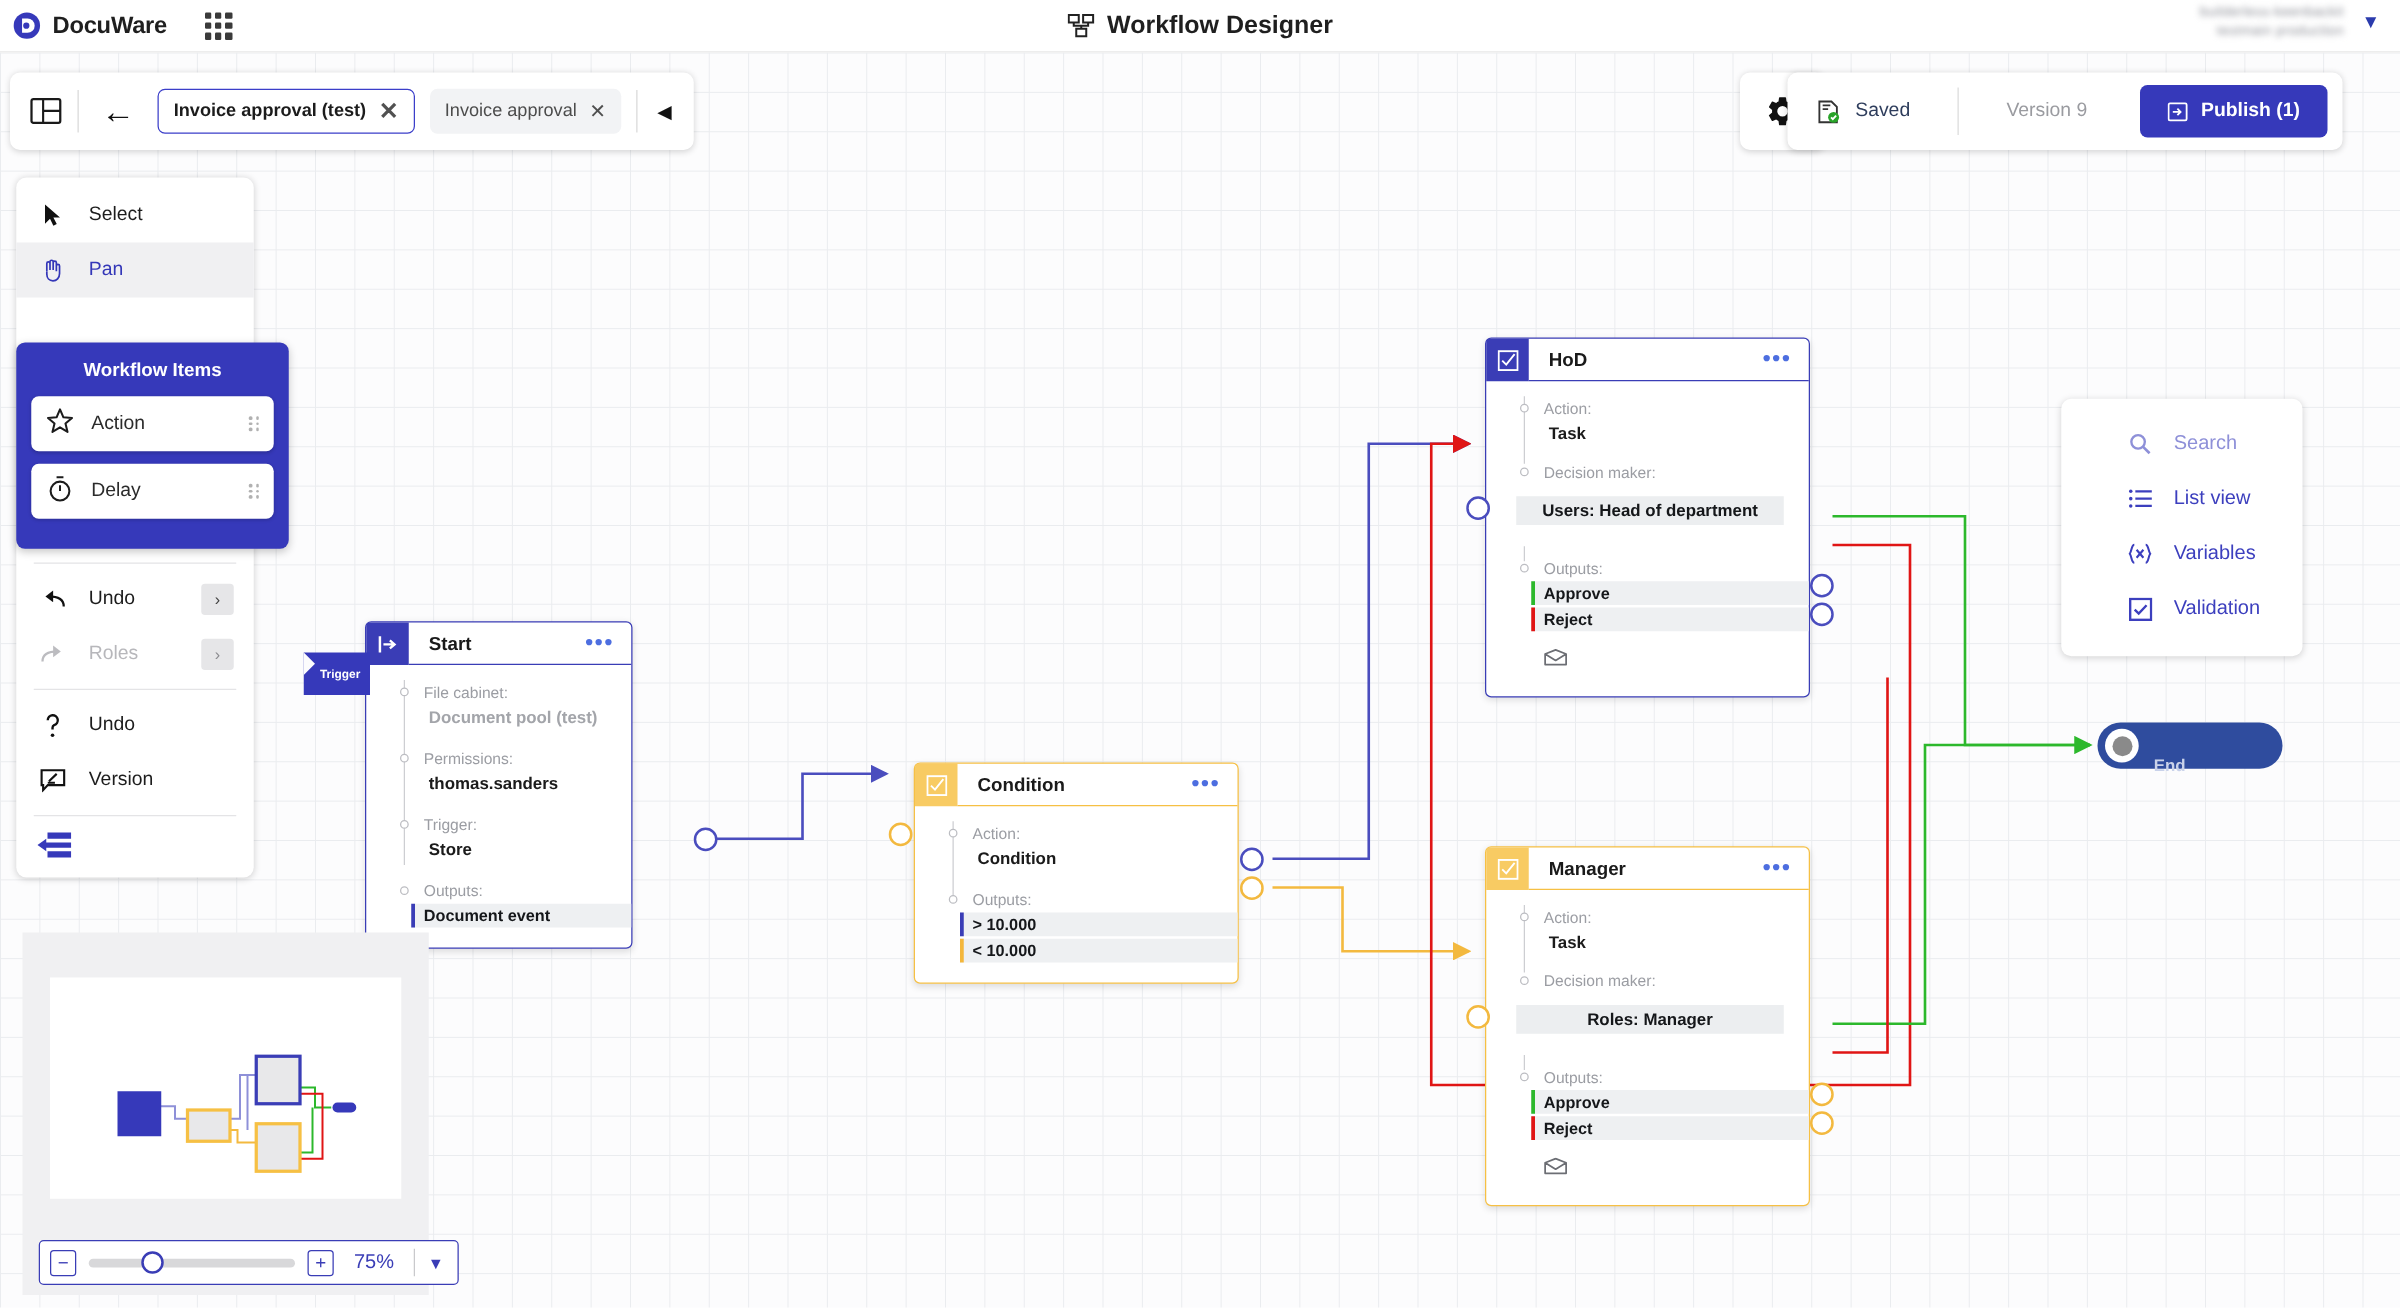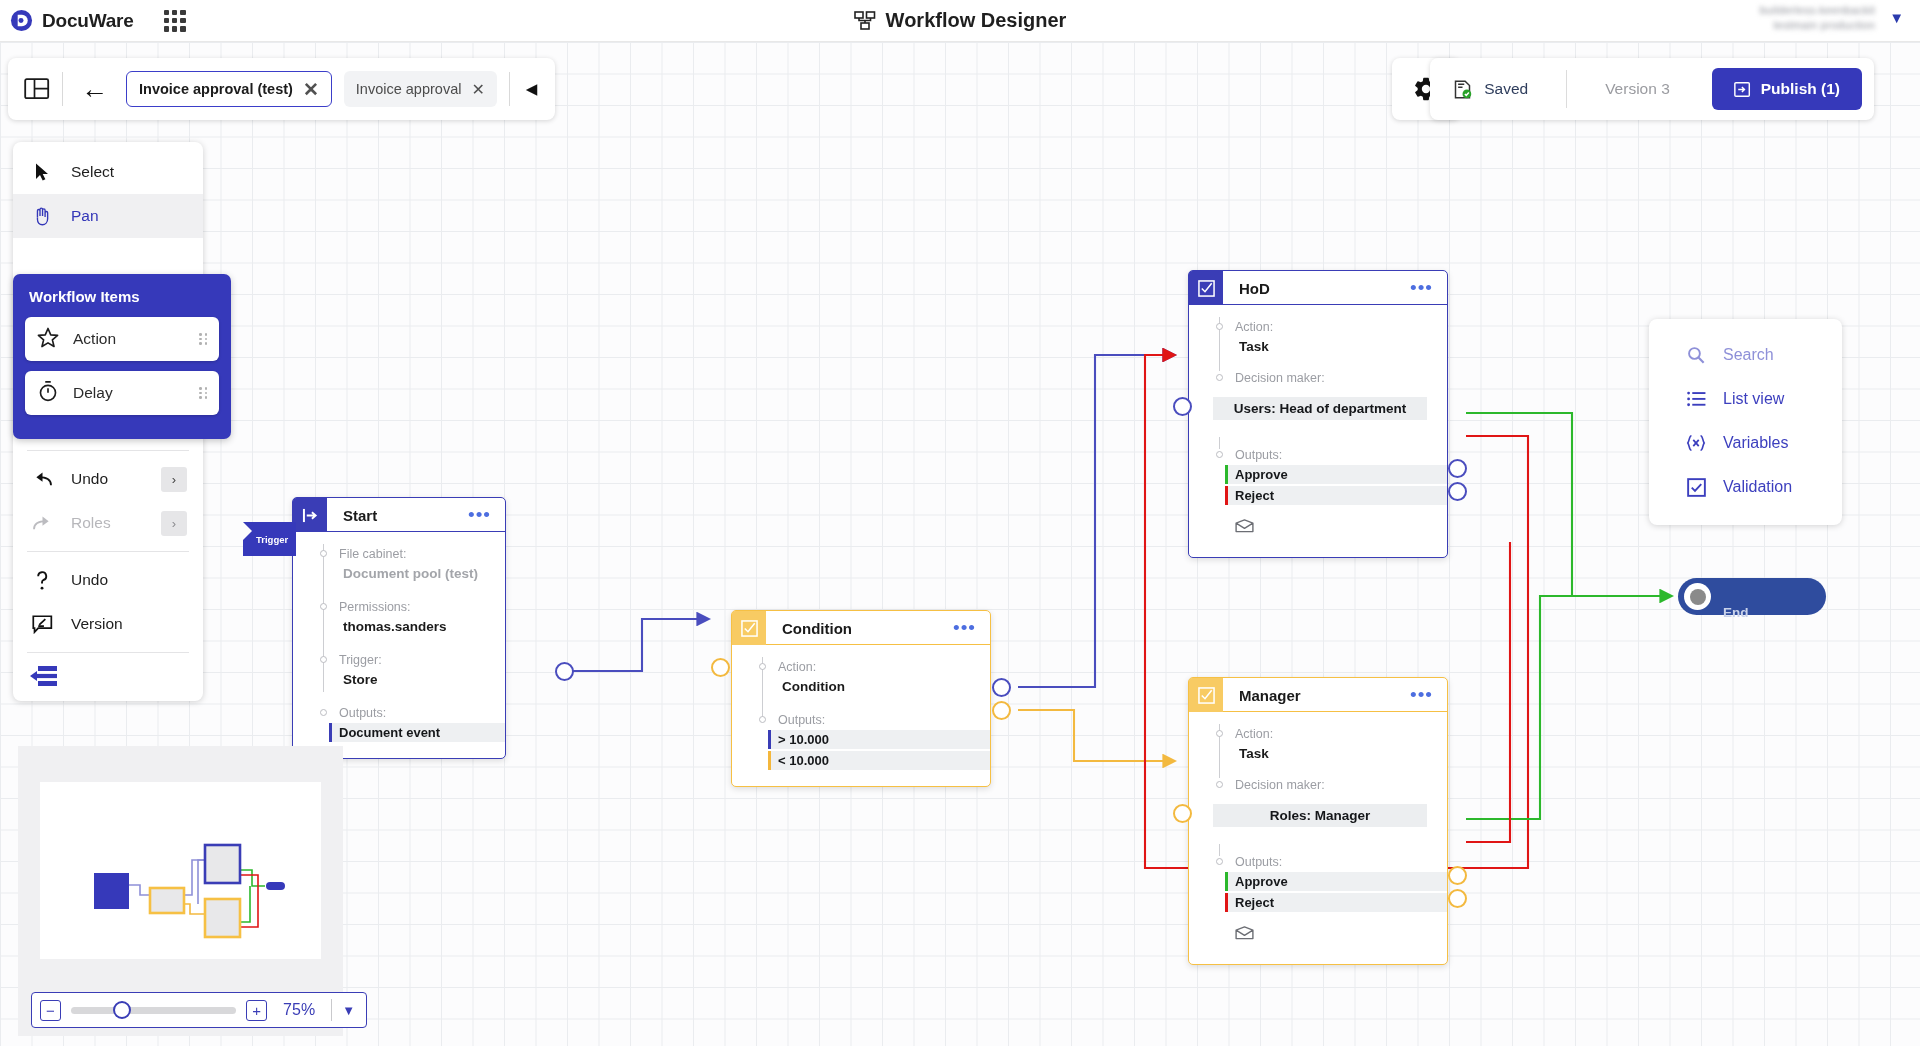--- a/index.html
+++ b/index.html
@@ -120,39 +120,39 @@
   }
   .tp-item.disabled .sub-arrow { color: #8c8c90; }
   .tp-foot { padding: 6px 16px 0; }
 
   
   .wf-flyout {
     position: absolute; left: 13px; top: 232px; width: 218px;
     background: #3639ba; border-radius: 7px; padding: 10px 12px 14px;
     z-index: 28; box-shadow: 0 2px 7px rgba(0,0,0,.22);
   }
-  .wf-title { color: #fff; font-size: 15px; font-weight: bold; margin: 4px 4px 12px; }
+  .wf-title { color: #fff; font-size: 15px; font-weight: bold; margin: 4px 4px 12px; text-align: center; }
   .wf-chip {
     background: #fff; border-radius: 6px; height: 44px; margin-bottom: 10px;
     display: flex; align-items: center; padding: 0 12px; gap: 14px;
     cursor: grab; box-shadow: 0 1px 3px rgba(0,0,0,.2);
   }
   .wf-chip .name { flex: 1; font-size: 15.5px; color: #2b2b2b; }
   .grip { display: grid; grid-template-columns: 1fr 1fr; gap: 2px 3px; opacity: .45; }
   .grip i { width: 2.5px; height: 2.5px; background: #555; border-radius: 50%; display: block; }
 
   
   .rightpanel {
     position: absolute; right: 78px; top: 277px; width: 193px;
     background: #fff; border-radius: 8px; box-shadow: 0 1px 6px rgba(0,0,0,.17);
     padding: 14px 0 16px; z-index: 25;
   }
   .rp-item {
     height: 44px; display: flex; align-items: center; gap: 16px;
-    padding: 0 36px; cursor: pointer; font-size: 16px; color: #3c3fbe;
+    padding: 0 20px; cursor: pointer; font-size: 16px; color: #3c3fbe; margin-left: 32px;
   }
   .rp-item.muted { color: #8e90d8; }
   .rp-ico { width: 22px; display: flex; align-items: center; justify-content: center; }
 
   
   .minimap {
     position: absolute; left: 18px; bottom: 10px; width: 325px; height: 290px;
     background: #f0f0f2; z-index: 24;
   }
   .mm-inner {
@@ -361,21 +361,21 @@
     <div class="saved">
       <svg width="21" height="21" viewBox="0 0 24 24">
         <path d="M4 2.5h11l5 5V21.5H4z" fill="none" stroke="#333" stroke-width="1.7"></path>
         <path d="M7 6h7M7 9.5h5" stroke="#333" stroke-width="1.6"></path>
         <circle cx="17" cy="17" r="5" fill="#29a329"></circle>
         <path d="M14.7 17.1l1.6 1.6 3-3.2" fill="none" stroke="#fff" stroke-width="1.7"></path>
       </svg>
       <span class="saved-text">Saved</span>
     </div>
     <div class="sb-div"></div>
-    <span class="version">Version 3</span>
+    <span class="version">Version 9</span>
     <button class="publish-btn">
       <svg width="17" height="17" viewBox="0 0 20 20">
         <rect x="1" y="2" width="17" height="16" fill="none" stroke="#fff" stroke-width="1.7" rx="1.3"></rect>
         <path d="M5 10h7M9.3 7l3 3-3 3" fill="none" stroke="#fff" stroke-width="1.7"></path>
       </svg>
       <span>Publish (1)</span>
     </button>
   </div>
 
   <div class="toolpanel">

